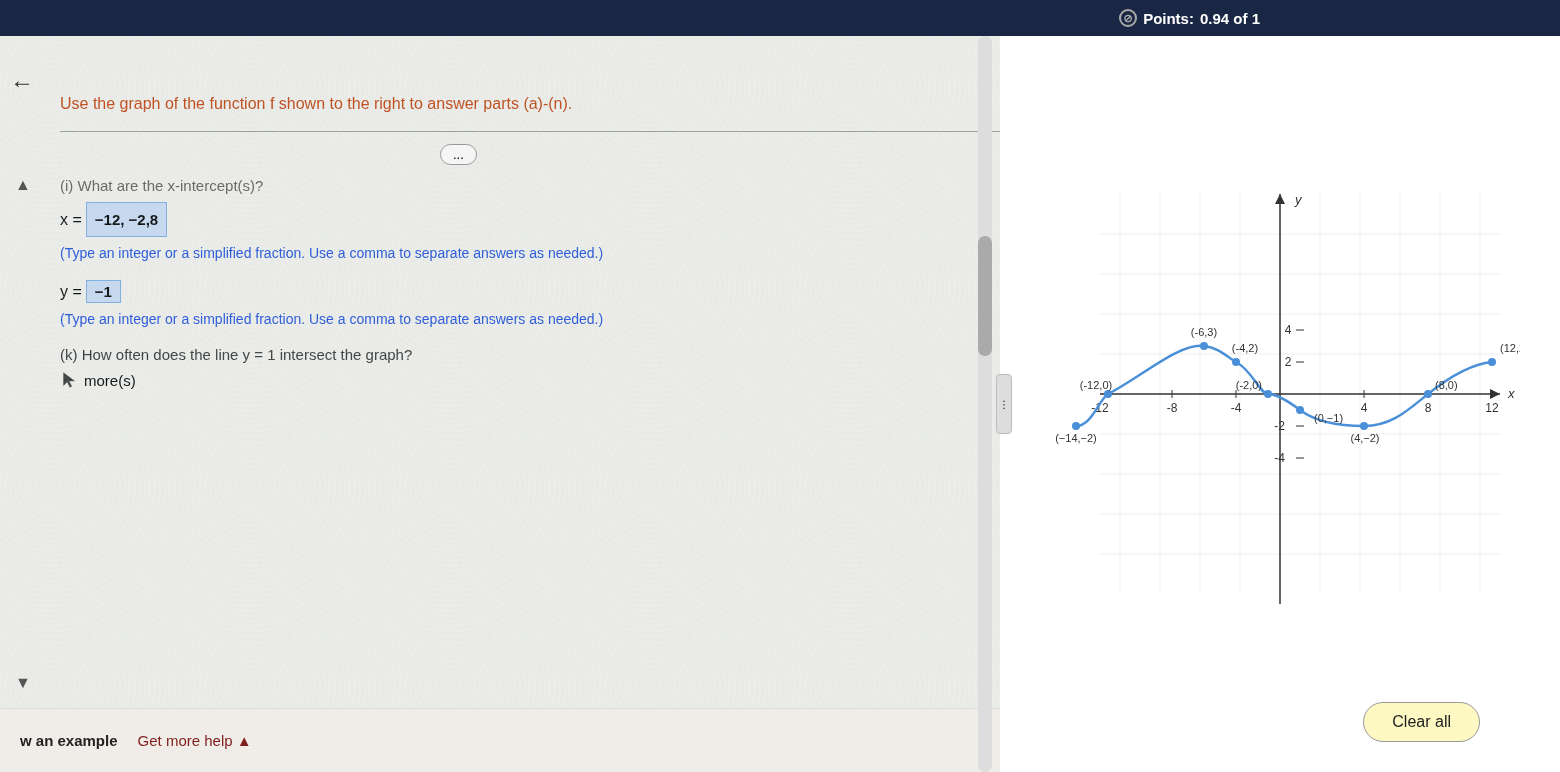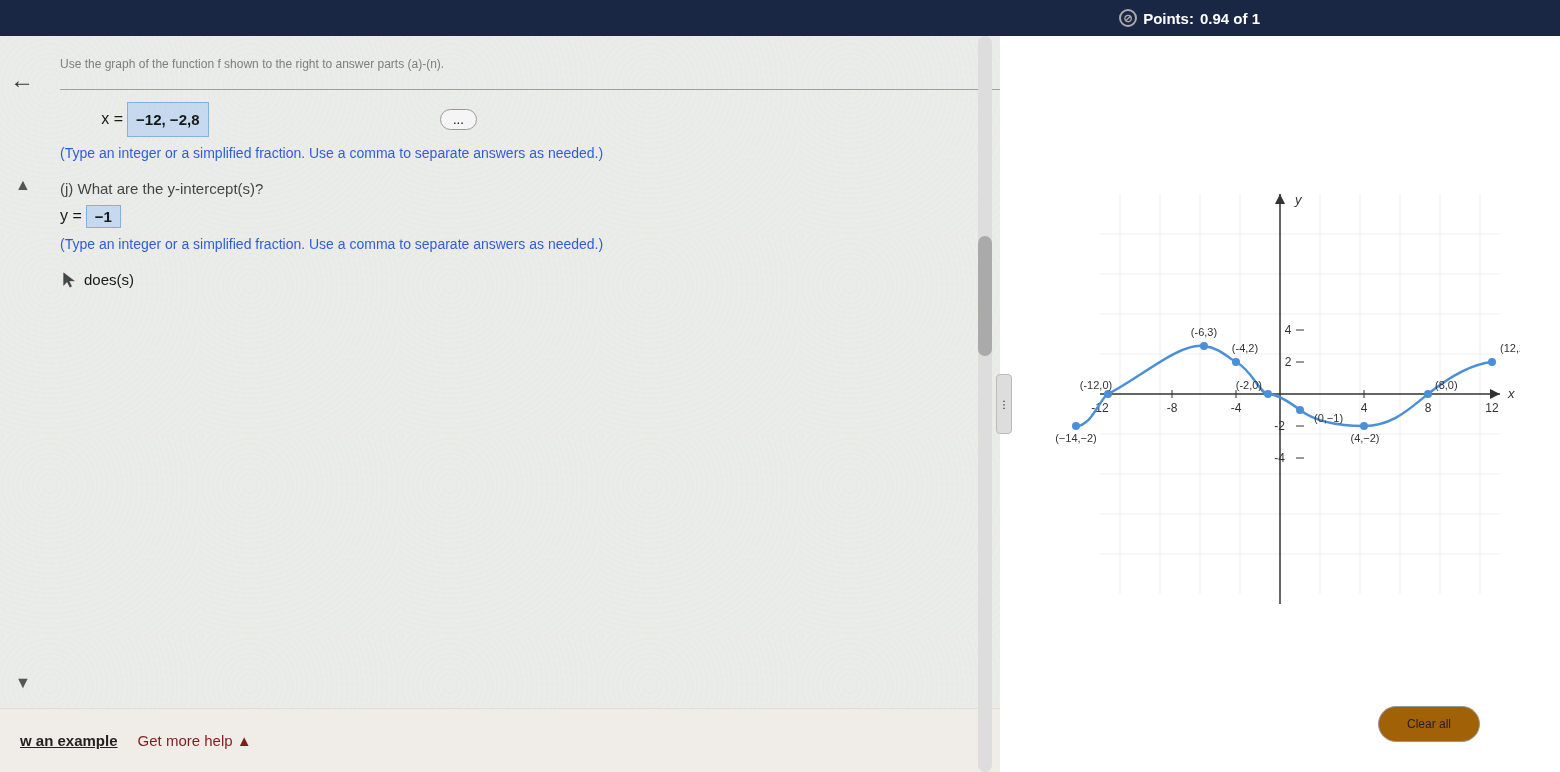--- a/index.html
+++ b/index.html
@@ -71,24 +71,25 @@
     }
 
     .content-area {
       margin-left: 60px;
       margin-top: 20px;
       flex: 1;
       overflow: hidden;
     }
 
     .question-title {
-      font-size: 12px;
-      color: #737373;
+      font-size: 16px;
+      color: #c2410c;
       margin-bottom: 16px;
       line-height: 1.4;
+      margin-top: 37px;
     }
 
     .divider {
       border: none;
       border-top: 1px solid #999;
       margin-bottom: 12px;
     }
 
     .more-btn {
       display: inline-flex;
@@ -236,21 +237,20 @@
       border-top: 1px solid #ddd;
     }
 
     .show-example-btn {
       font-size: 15px;
       font-weight: bold;
       color: #222;
       cursor: pointer;
       background: none;
       border: none;
-      text-decoration: underline;
     }
 
     .get-help-btn {
       font-size: 15px;
       color: #7f1d1d;
       cursor: pointer;
       background: none;
       border: none;
       display: flex;
       align-items: center;
@@ -272,25 +272,25 @@
       position: relative;
       width: 480px;
       height: 480px;
     }
 
     
     .clear-all-btn {
       position: absolute;
       bottom: 30px;
       right: 80px;
-      background: #a16207;
+      background: #fef9c3;
       border: 1px solid #999;
       border-radius: 20px;
       padding: 10px 28px;
-      font-size: 12px;
+      font-size: 16px;
       cursor: pointer;
       color: #222;
     }
 
     
     .nav-arrow-up {
       position: absolute;
       left: 15px;
       top: 140px;
       font-size: 16px;
@@ -345,51 +345,52 @@
     <div class="content-area">
       
       <div class="question-title">Use the graph of the function f shown to the right to answer parts (a)-(n).</div>
 
       <hr class="divider">
 
       
       <button class="more-btn">...</button>
 
       
+      <div class="sub-question">(i) What are the x-intercept(s)?</div>
 
       
       <div class="answer-box">
         <span class="answer-label">x =</span>
         <span class="answer-value">−12, −2,8</span>
       </div>
       <br>
       <div class="answer-note">(Type an integer or a simplified fraction. Use a comma to separate answers
 as needed.)</div>
 
       
-      <div class="question-j">(j) What are the y-intercept(s)?</div>
 
       
       <div class="answer-y">
         <span class="answer-label">y =</span>
         <span class="answer-y-value">−1</span>
       </div>
       <br>
       <div class="answer-note">(Type an integer or a simplified fraction. Use a comma to separate answers
 as needed.)</div>
 
       
+      <div class="question-k">(k) How often does the line y = 1 intersect the graph?</div>
 
       
       <div class="times-answer">
 
         <svg class="cursor-icon" viewBox="0 0 20 20" fill="none" xmlns="http://www.w3.org/2000/svg">
           <path d="M4 2 L4 16 L8 12 L11 18 L13 17 L10 11 L16 11 Z" fill="#333" stroke="#333" stroke-width="0.5"></path>
         </svg>
-        <span>does(s)</span>
+        <span>more(s)</span>
       </div>
     </div>
 
     <div class="nav-arrow-down">▼</div>
 
     <div class="bottom-bar">
       <button class="show-example-btn">w an example</button>
       <button class="get-help-btn">Get more help ▲</button>
     </div>
 

